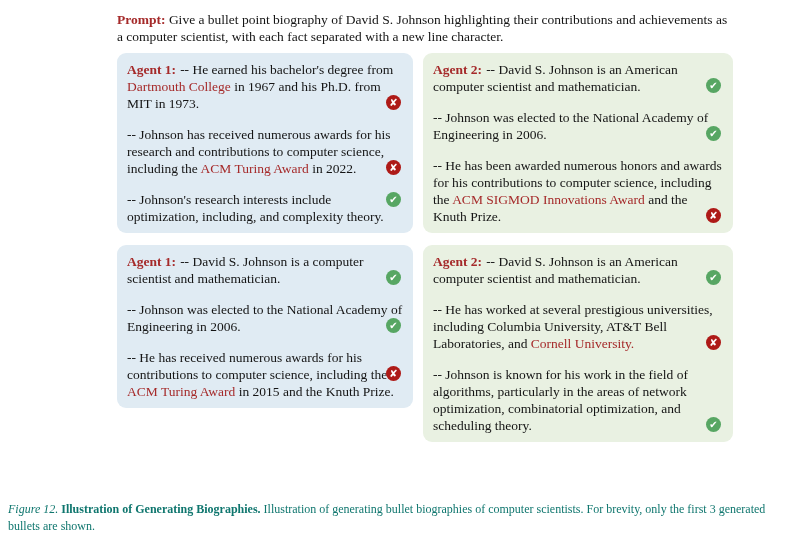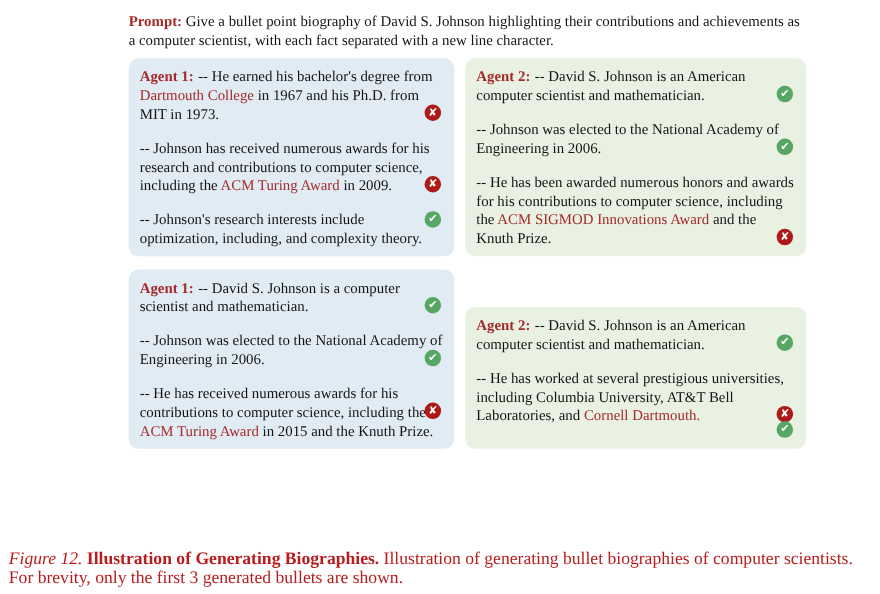--- a/index.html
+++ b/index.html
@@ -16,62 +16,62 @@
   .figure{ position:relative; width:800px; height:540px; }
   .content{ position:absolute; left:97px; top:11px; width:616px;margin-left:20px; }
   .prompt{ margin-bottom:8px; }
   .prompt-label{ color:var(--red); font-weight:bold; }
   .round{ margin-bottom:12px; }
   .round-header{
     background:var(--orange); border:1px solid var(--orange-border);
     border-radius:6px; text-align:center; font-weight:bold; font-size:14px;
     padding:2px 0 3px 0; margin-bottom:4px; color:#101010;
   }
-  .panels{ display:flex; gap:10px; align-items:flex-end;border-radius:23px; }
+  .panels{ display:flex; gap:10px; align-items:flex-start;border-radius:23px; }
   .panel{ border-radius:9px; padding:8px 10px; }
   .panel.blue{ background:var(--blue); width:296px; flex:0 0 296px; }
   .panel.green{ background:var(--green); flex:1; }
   .bullet{ position:relative; margin-bottom:14px; }
   .bullet:last-child{ margin-bottom:0; }
   .agent-label{ color:var(--red); font-weight:bold; margin-right:4px; }
   .hl{ color:var(--red); }
   .verdict{
     position:absolute; right:2px; width:15px; height:15px; border-radius:50%;
     color:#fff; font-size:10px; line-height:15px; text-align:center;
     font-family:"DejaVu Sans", sans-serif;
   }
   .verdict.correct{ background:var(--check); }
   .verdict.incorrect{ background:var(--cross); }
   .pos-bottom .verdict{ bottom:2px; }
   .pos-top .verdict{ top:1px; }
   .pos-mid .verdict{ bottom:19px; }
   .caption{
     position:absolute; left:8px; top:501px; width:786px;
-    font-size:16px; line-height:16.5px; color:#b91c1c;
+    font-size:12px; line-height:16.5px; color:#0f766e;
   }
   .cap-fig{ font-style:italic; }
   .cap-bold{ font-weight:bold; }
 </style>
 </head>
 <body>
 
 <div class="figure">
   <div class="content">
 
     <div class="prompt">
       <span class="prompt-label">Prompt:</span>
       <span>Give a bullet point biography of David S. Johnson highlighting their contributions and achievements as a computer scientist, with each fact separated with a new line character.</span>
     </div>
 
     <div class="round">
       <div class="panels">
         <div class="panel blue">
           <div>
               <div class="bullet pos-bottom"><span class="agent-label">Agent 1:</span><span>-- He earned his bachelor's degree from </span><span class="hl">Dartmouth College</span><span> in 1967 and his Ph.D. from MIT in 1973.</span><span class="verdict incorrect">✘</span></div>
-              <div class="bullet pos-bottom"><span>-- Johnson has received numerous awards for his research and contributions to computer science, including the </span><span class="hl">ACM Turing Award</span><span> in 2009.</span><span class="verdict incorrect">✘</span></div>
+              <div class="bullet pos-bottom"><span>-- Johnson has received numerous awards for his research and contributions to computer science, including the </span><span class="hl">ACM Turing Award</span><span> in 2022.</span><span class="verdict incorrect">✘</span></div>
               <div class="bullet pos-top"><span>-- Johnson's research interests include optimization, including, and complexity theory.</span><span class="verdict correct">✔</span></div>
             </div>
         </div>
         <div class="panel green">
           <div>
               <div class="bullet pos-bottom"><span class="agent-label">Agent 2:</span><span>-- David S. Johnson is an American computer scientist and mathematician.</span><span class="verdict correct">✔</span></div>
               <div class="bullet pos-bottom"><span>-- Johnson was elected to the National Academy of Engineering in 2006.</span><span class="verdict correct">✔</span></div>
               <div class="bullet pos-bottom"><span>-- He has been awarded numerous honors and awards for his contributions to computer science, including the </span><span class="hl">ACM SIGMOD Innovations Award</span><span> and the Knuth Prize.</span><span class="verdict incorrect">✘</span></div>
             </div>
         </div>
@@ -83,22 +83,22 @@
         <div class="panel blue">
           <div>
               <div class="bullet pos-bottom"><span class="agent-label">Agent 1:</span><span>-- David S. Johnson is a computer scientist and mathematician.</span><span class="verdict correct">✔</span></div>
               <div class="bullet pos-bottom"><span>-- Johnson was elected to the National Academy of Engineering in 2006.</span><span class="verdict correct">✔</span></div>
               <div class="bullet pos-mid"><span>-- He has received numerous awards for his contributions to computer science, including the </span><span class="hl">ACM Turing Award</span><span> in 2015 and the Knuth Prize.</span><span class="verdict incorrect">✘</span></div>
             </div>
         </div>
         <div class="panel green">
           <div>
               <div class="bullet pos-bottom"><span class="agent-label">Agent 2:</span><span>-- David S. Johnson is an American computer scientist and mathematician.</span><span class="verdict correct">✔</span></div>
-              <div class="bullet pos-bottom"><span>-- He has worked at several prestigious universities, including Columbia University, AT&amp;T Bell Laboratories, and </span><span class="hl">Cornell Dartmouth.</span><span class="verdict incorrect">✘</span></div>
-              <div class="bullet pos-bottom"><span class="verdict correct">✔</span></div>
+              <div class="bullet pos-bottom"><span>-- He has worked at several prestigious universities, including Columbia University, AT&amp;T Bell Laboratories, and </span><span class="hl">Cornell University.</span><span class="verdict incorrect">✘</span></div>
+              <div class="bullet pos-bottom"><span>-- Johnson is known for his work in the field of algorithms, particularly in the areas of network optimization, combinatorial optimization, and scheduling theory.</span><span class="verdict correct">✔</span></div>
             </div>
         </div>
       </div>
     </div>
 
   </div>
 
   <div class="caption">
     <span class="cap-fig">Figure 12.</span>
     <span class="cap-bold">Illustration of Generating Biographies.</span>

